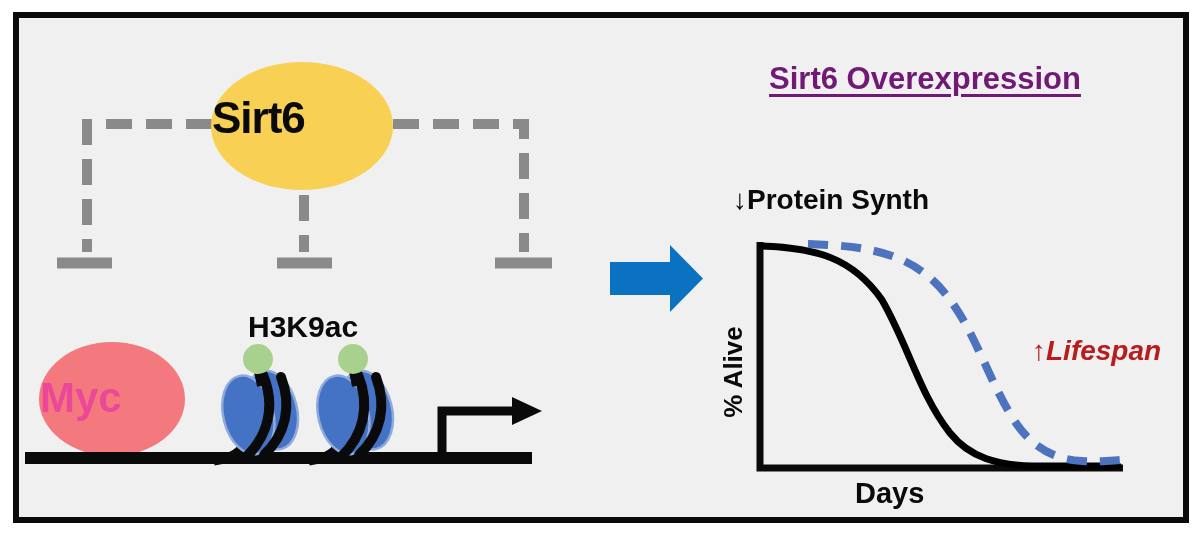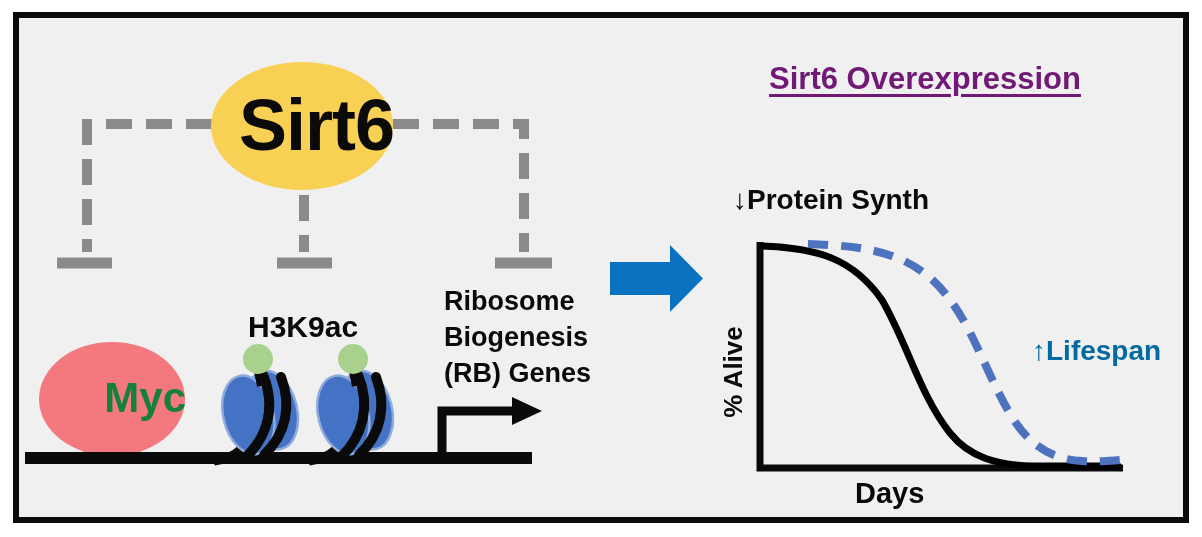--- a/index.html
+++ b/index.html
@@ -6,22 +6,22 @@
   .canvas{
     position:relative;width:1202px;height:537px;background:#ffffff;overflow:hidden;
     font-family:"Liberation Sans","DejaVu Sans",sans-serif;font-weight:bold;
   }
   .frame{
     position:absolute;left:13px;top:12px;width:1164px;height:499px;
     border:6px solid #0a0a0a;background:#F0F0F1;
   }
   svg.layer{position:absolute;left:0;top:0;width:1202px;height:537px;}
   .lbl{position:absolute;color:#0a0a0a;}
-  .sirt6-lbl{left:212px;top:94px;width:182px;text-align:right;font-size:72px;line-height:62px;letter-spacing:-1px;}
-  .myc-lbl{left:40px;top:374px;width:146px;text-align:right;font-size:42px;line-height:48px;color:#15803d;}
+  .sirt6-lbl{left:212px;top:87px;width:182px;text-align:left;font-size:44px;line-height:62px;letter-spacing:-1px;}
+  .myc-lbl{left:40px;top:374px;width:146px;text-align:left;font-size:42px;line-height:48px;color:#ec4899;}
   .h3k9ac-lbl{left:248px;top:311px;width:134px;text-align:left;font-size:30px;line-height:32px;}
   .rb-lbl{left:444px;top:283px;font-size:27px;line-height:36px;white-space:pre-line;}
   .ox-title{left:740px;top:61px;width:370px;text-align:center;font-size:31px;line-height:36px;
     text-decoration:underline;text-decoration-thickness:3px;text-underline-offset:5px;}
   .fx1{left:733px;top:125px;font-size:28px;line-height:38px;white-space:pre;}
   .fx2{left:733px;top:181px;font-size:28px;line-height:38px;white-space:pre;text-align:center;}
   .lifespan-lbl{left:1032px;top:334px;font-size:28px;line-height:34px;white-space:nowrap;}
   .yaxis-lbl{left:733px;top:372px;transform:translate(-50%,-50%) rotate(-90deg);font-size:26px;white-space:nowrap;}
   .xaxis-lbl{left:855px;top:477px;width:140px;text-align:left;font-size:29px;line-height:32px;}
 </style>
@@ -86,28 +86,25 @@
       <path d="M808,244 C872,246 915,254 948,297 C975,332 988,378 1012,417 C1032,450 1058,460 1082,461 C1097,462 1106,461 1120,460" fill="none" stroke-width="8" stroke-dasharray="20 13" stroke="#4D72BE"></path>
     </g>
   </svg>
 
   <div class="lbl sirt6-lbl">Sirt6</div>
 
   <div class="lbl myc-lbl">Myc</div>
 
   <div class="lbl h3k9ac-lbl">H3K9ac</div>
 
-  <div class="lbl rb-lbl">Ribosome
-Biogenesis
-(RB) Genes</div>
 
   <div class="lbl ox-title" style="color: #701a75;">Sirt6 Overexpression</div>
 
 
   <div class="lbl fx2">↓Protein Synth</div>
 
-  <div class="lbl lifespan-lbl" style="color: #0369a1;">↑Lifespan</div>
+  <div class="lbl lifespan-lbl" style="color: #b91c1c; font-style: italic;">↑Lifespan</div>
 
   <div class="lbl yaxis-lbl">% Alive</div>
 
   <div class="lbl xaxis-lbl">Days</div>
 
 </div>
 
 </body></html>

